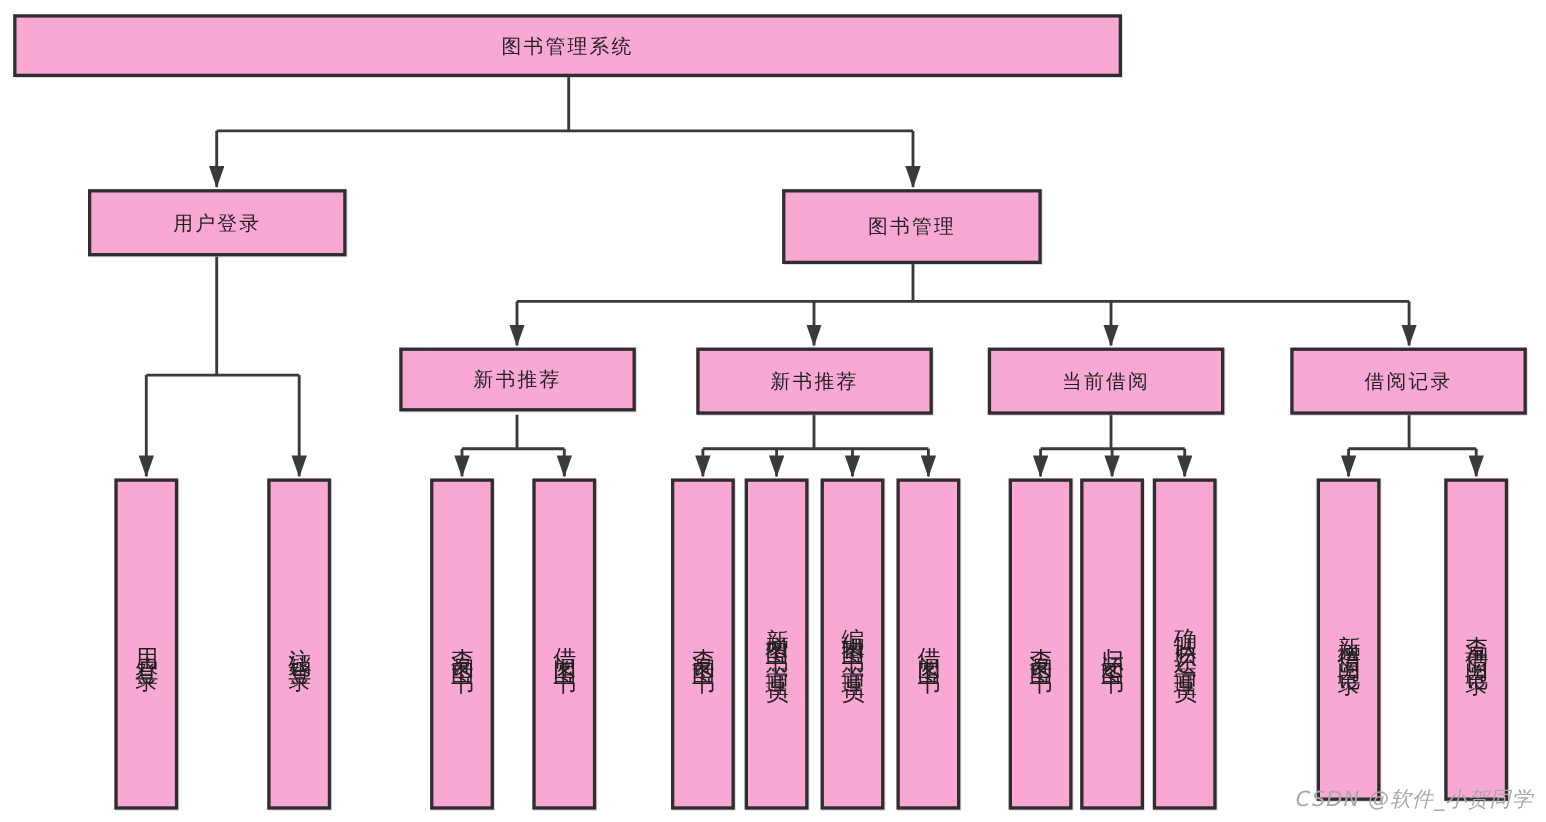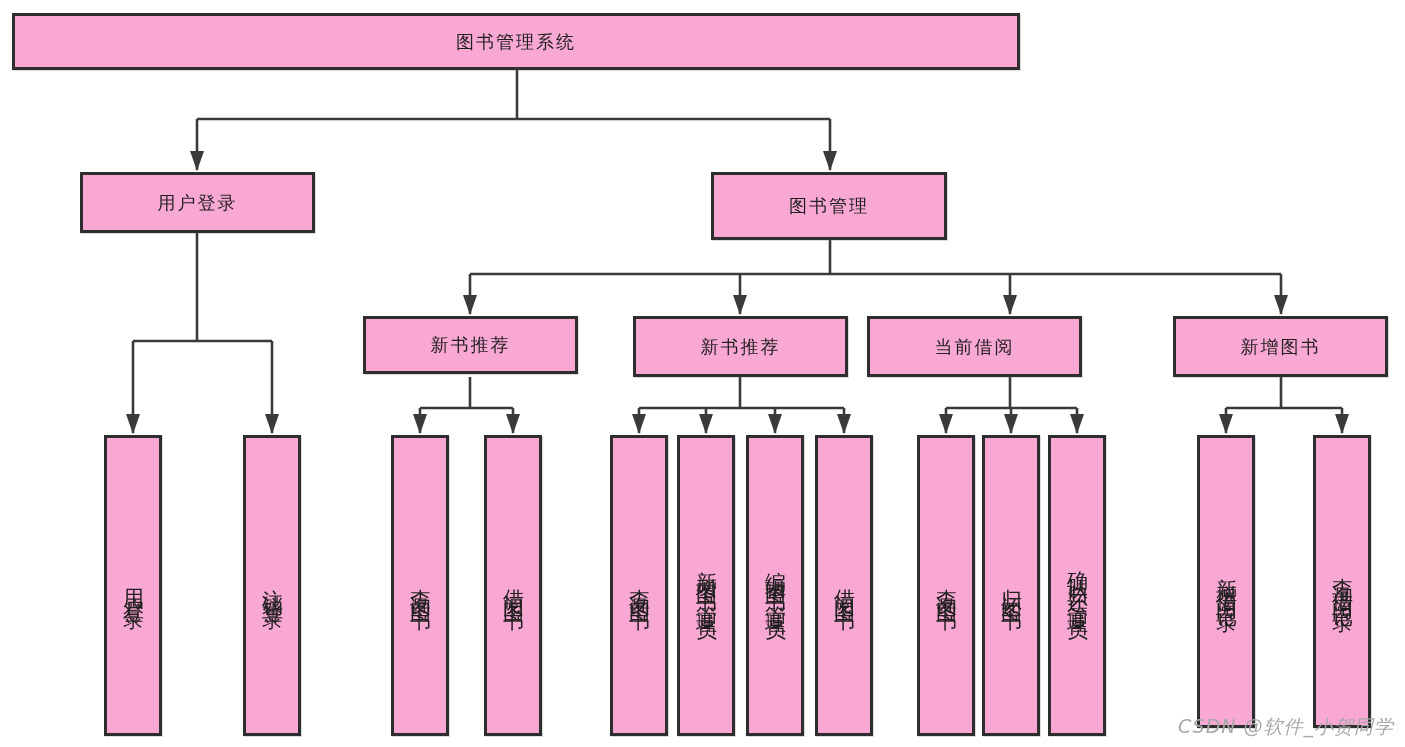--- a/index.html
+++ b/index.html
@@ -95,22 +95,22 @@
     </g>
   </svg>
 
   <div class="node h" style="left:12px;top:13px;width:1008px;height:57px">图书管理系统</div>
 
   <div class="node h" style="left:80px;top:172px;width:235px;height:61px">用户登录</div>
   <div class="node h" style="left:711px;top:172px;width:236px;height:68px">图书管理</div>
 
   <div class="node h" style="left:363px;top:316px;width:215px;height:58px">新书推荐</div>
   <div class="node h" style="left:633px;top:316px;width:215px;height:61px">新书推荐</div>
-  <div class="node h" style="left:867px;top:316px;width:215px;height:61px">当前借阅</div>
-  <div class="node h" style="left:1173px;top:316px;width:215px;height:61px">新增图书</div>
+  <div class="node h" style="left:898px;top:316px;width:215px;height:61px">当前借阅</div>
+  <div class="node h" style="left:1173px;top:316px;width:215px;height:61px">借阅记录</div>
 
   <div class="node v" style="left:104px;top:435px;width:58px;height:301px">用户登录</div>
   <div class="node v" style="left:243px;top:435px;width:58px;height:301px">注销登录</div>
 
   <div class="node v" style="left:391px;top:435px;width:58px;height:301px">查询图书</div>
   <div class="node v" style="left:484px;top:435px;width:58px;height:301px">借阅图书</div>
 
   <div class="node v" style="left:610px;top:435px;width:58px;height:301px">查询图书</div>
   <div class="node v" style="left:677px;top:435px;width:58px;height:301px">新增图书（管理员）</div>
   <div class="node v" style="left:746px;top:435px;width:58px;height:301px">编辑图书（管理员）</div>

